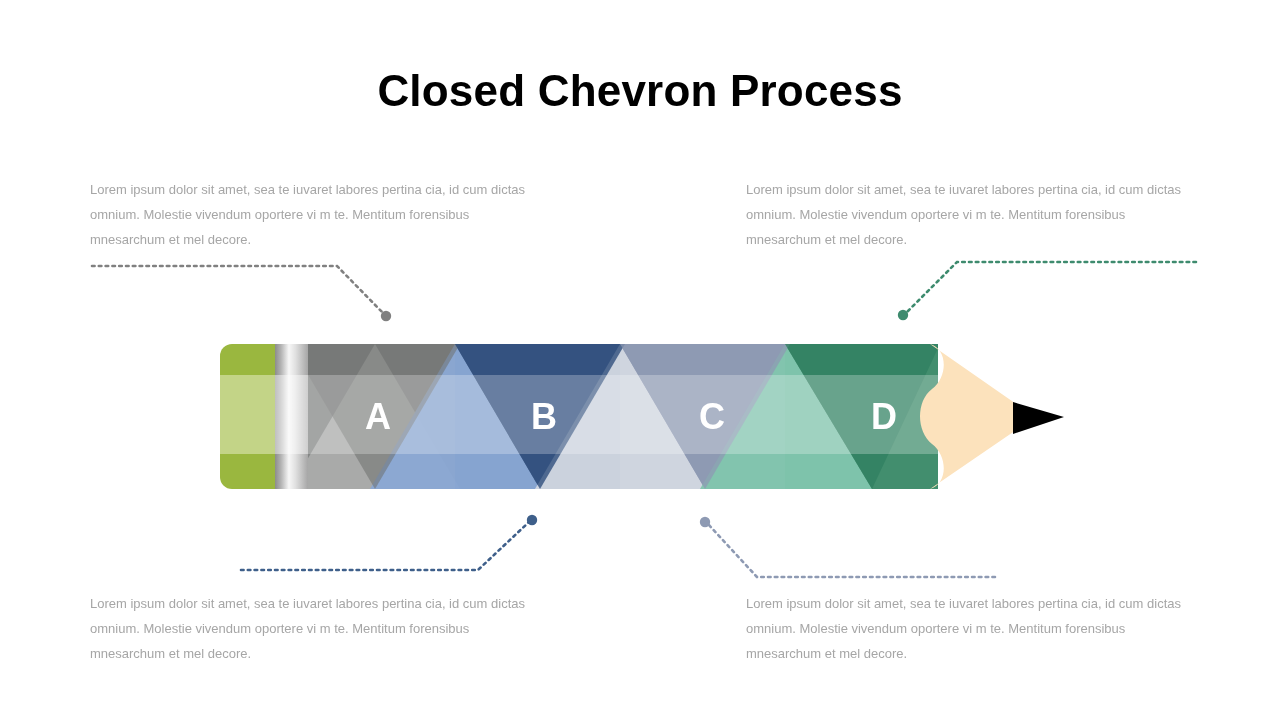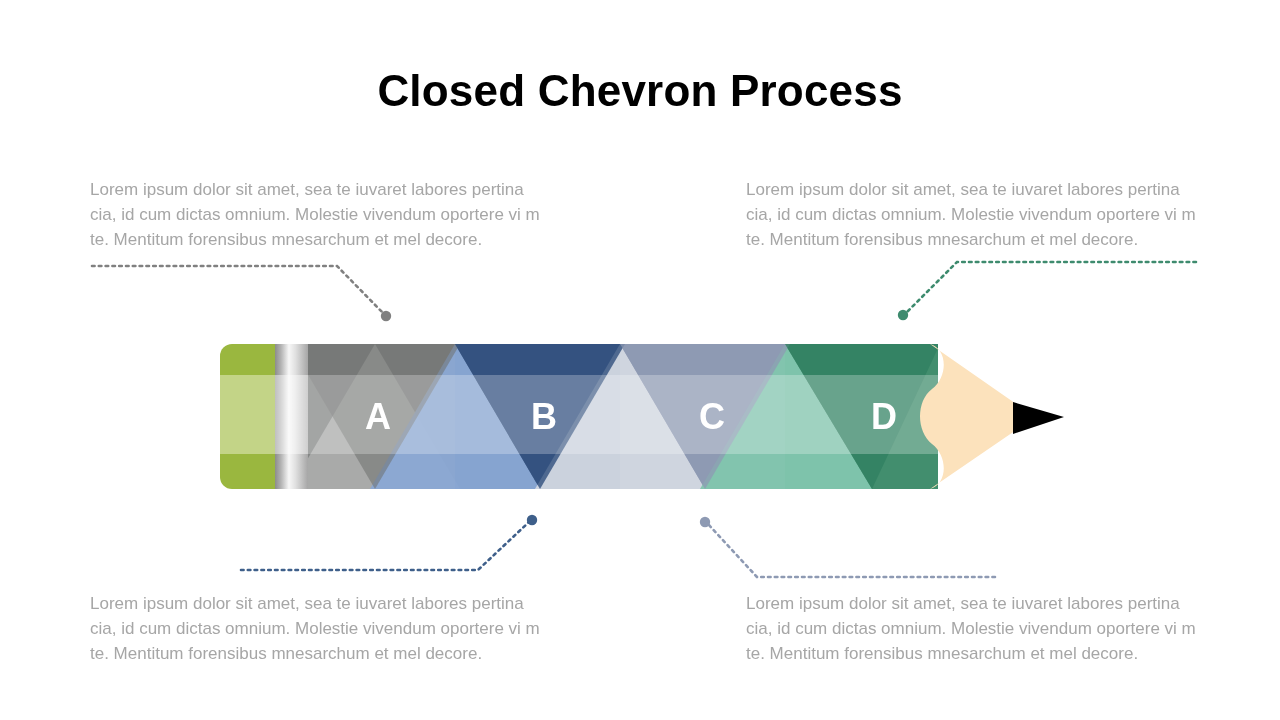--- a/index.html
+++ b/index.html
@@ -33,21 +33,21 @@
     font-weight: bold;
     color: #000000;
     letter-spacing: 0.2px;
     line-height: 52px;
     white-space: nowrap;
   }
 
   
   .textblock {
     position: absolute;
-    font-size: 17px;
+    font-size: 13px;
     line-height: 25px;
     color: #a6a6a6;
     width: 452px;
     white-space: normal;
   }
   #text-tl { left: 90px;  top: 160px; }
   #text-tr { left: 746px; top: 160px; }
   #text-bl { left: 90px;  top: 574px; }
   #text-br { left: 746px; top: 574px; }
 

